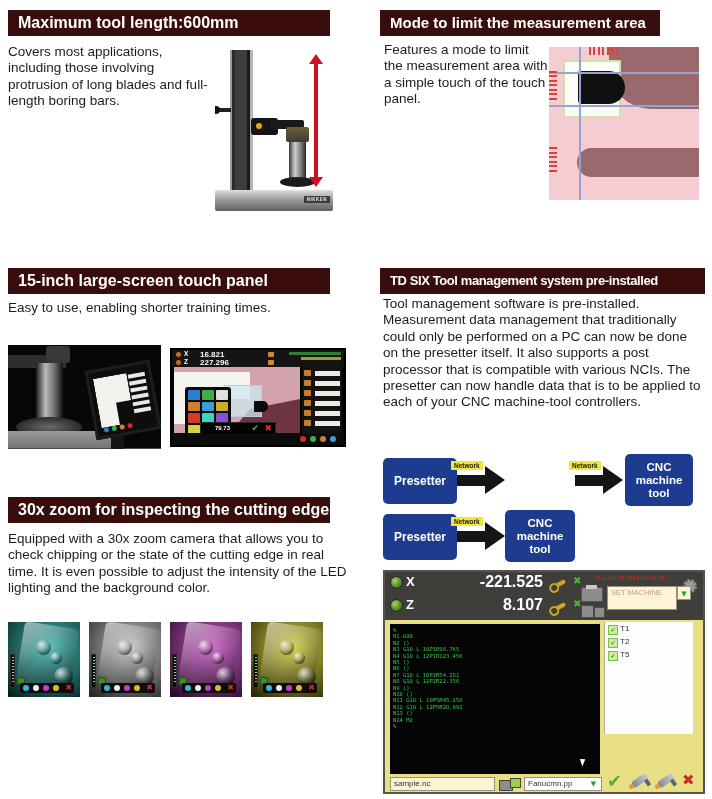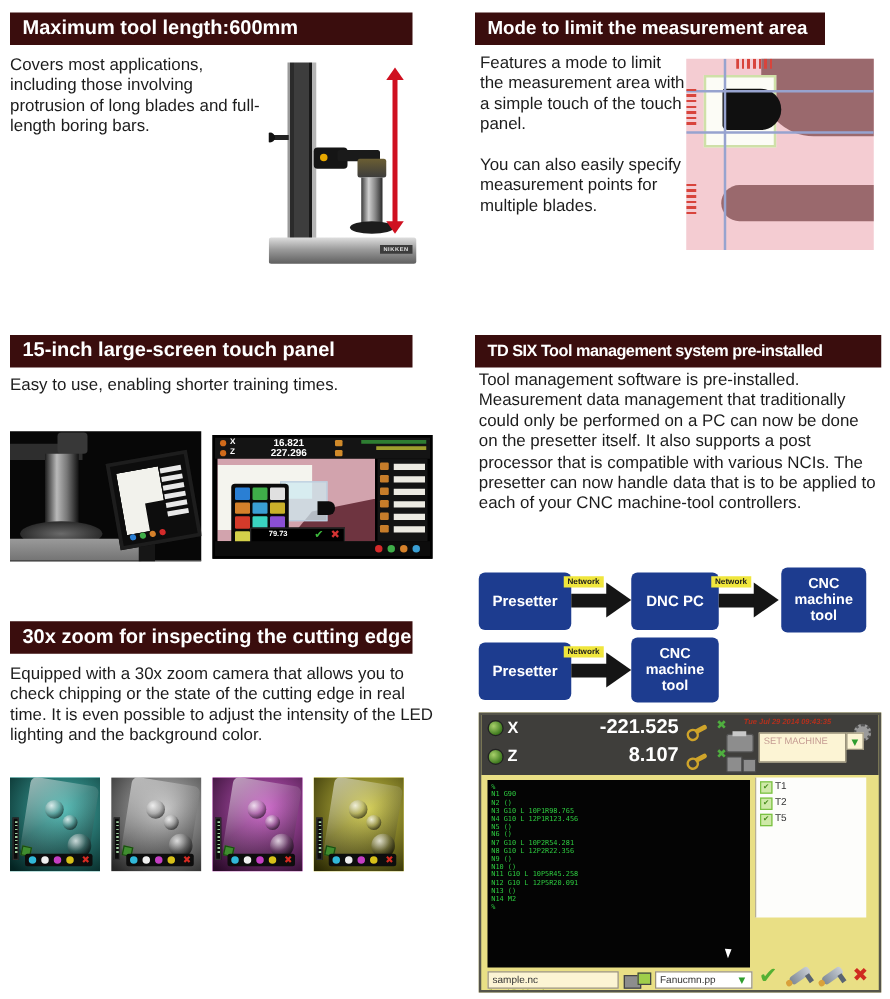--- a/index.html
+++ b/index.html
@@ -56,21 +56,21 @@
   .p1-white{position:absolute;left:4px;top:6px;width:34px;height:50px;background:#f2f2ec;
             clip-path:polygon(0 0,100% 0,100% 55%,55% 55%,55% 100%,0 100%);}
   .p1-strip span{position:absolute;right:4px;width:17px;height:4px;background:#e8e8e8;}
   .p1-dots span{position:absolute;bottom:3px;width:5px;height:5px;border-radius:50%;}
   .p1-stand{position:absolute;left:103px;top:86px;width:13px;height:24px;background:#161616;}
   
   .tscr{background:#000;overflow:hidden;border:2px solid #000;box-sizing:border-box;}
   .t-top{position:absolute;left:0;top:0;width:100%;height:17px;background:#141414;}
   .t-dot{position:absolute;width:5px;height:5px;border-radius:50%;background:#d06a1a;}
   .t-lab{position:absolute;color:#fff;font-size:6.5px;font-weight:bold;}
-  .t-val{position:absolute;color:#fff;font-size:8px;font-weight:bold;text-align:center;width:62px;}
+  .t-val{position:absolute;color:#fff;font-size:8px;font-weight:bold;text-align:left;width:62px;}
   .t-ic{position:absolute;width:6px;height:5px;background:#d08a2a;border-radius:1px;}
   .t-green{position:absolute;right:3px;top:2px;width:52px;height:3px;background:#2e7d32;}
   .t-green2{position:absolute;right:3px;top:7px;width:40px;height:3px;background:#9e9e2e;}
   .t-main{position:absolute;left:2px;top:17px;width:126px;height:66px;background:#d2a3ad;}
   .t-white{position:absolute;left:0;top:5px;width:76px;height:52px;background:#f4f4ee;
            clip-path:polygon(0 0,100% 0,100% 52%,56% 52%,56% 100%,0 100%);}
   .t-sel{position:absolute;left:50px;top:18px;width:36px;height:30px;background:rgba(205,233,240,.75);border:1px solid #bcd;}
   .t-btip{position:absolute;left:80px;top:34px;width:14px;height:11px;background:#0c0c0c;border-radius:0 5px 5px 0;}
   .t-maroon{position:absolute;right:0;bottom:0;width:70px;height:34px;background:#6e3440;
             clip-path:polygon(0 100%,28% 30%,100% 0,100% 100%);}
@@ -179,21 +179,20 @@
     <div class="m-brand">NIKKEN</div>
     <div class="m-arrow">
       <i class="up"></i>
         <i class="sh"></i>
         <i class="dn"></i>
     </div>
   </div>
 
   <div class="hdr" style="left:380px;top:10px;width:280px;font-size:15px">Mode to limit the measurement area</div>
   <div class="body-text" style="left:384px;top:42px;width:164px">Features a mode to limit the measurement area with a simple touch of the touch panel.</div>
-  <div class="body-text" style="left:384px;top:124px;width:164px">You can also easily specify measurement points for multiple blades.</div>
 
   <div class="ab camview" style="left:549px;top:47px;width:150px;height:153px">
     <div class="bladeA"></div>
     <div class="bladeB"></div>
     <div class="mbox"></div>
     <div class="btip"></div>
     <div class="chv"></div>
     <div class="chh1"></div>
     <div class="chh2"></div>
     <div class="hatchV" style="left:0;top:24px;height:30px"></div>
@@ -306,23 +305,20 @@
   <div class="hdr" style="left:380px;top:268px;width:325px;font-size:13px;letter-spacing:-0.4px">TD SIX Tool management system pre-installed</div>
   <div class="body-text" style="left:383px;top:296px;width:322px">Tool management software is pre-installed. Measurement data management that traditionally could only be performed on a PC can now be done on the presetter itself. It also supports a post processor that is compatible with various NCIs. The presetter can now handle data that is to be applied to each of your CNC machine-tool controllers.</div>
 
   <div class="fbox" style="left:383px;top:458px;width:74px;height:46px;font-size:12px">
     <span>Presetter</span>
   </div>
   <div class="ab flow-arrow" style="left:457px;top:458px;width:50px;height:46px">
     <i class="sh"></i>
       <i class="hd"></i>
     <b class="net">Network</b>
-  </div>
-  <div class="fbox" style="left:505px;top:458px;width:70px;height:46px;font-size:12px">
-    <span>DNC PC</span>
   </div>
   <div class="ab flow-arrow" style="left:575px;top:458px;width:50px;height:46px">
     <i class="sh"></i>
       <i class="hd"></i>
     <b class="net">Network</b>
   </div>
   <div class="fbox" style="left:625px;top:454px;width:68px;height:52px">
     <span>CNC machine tool</span>
   </div>
 

